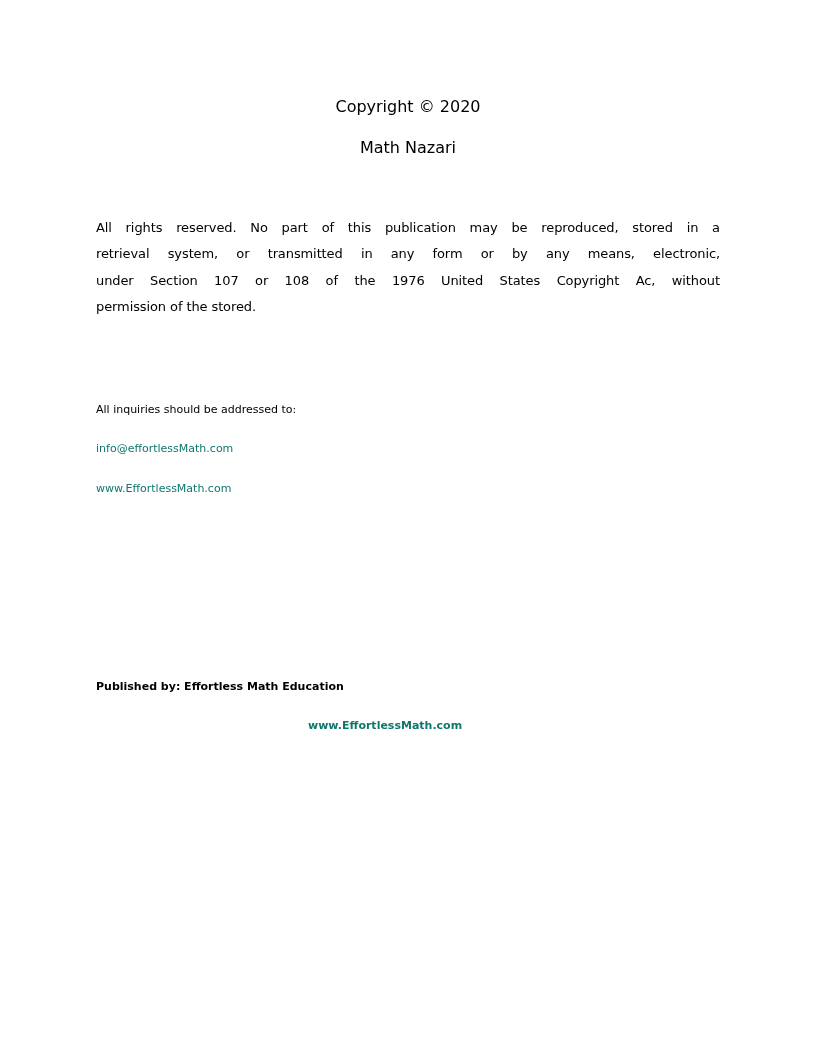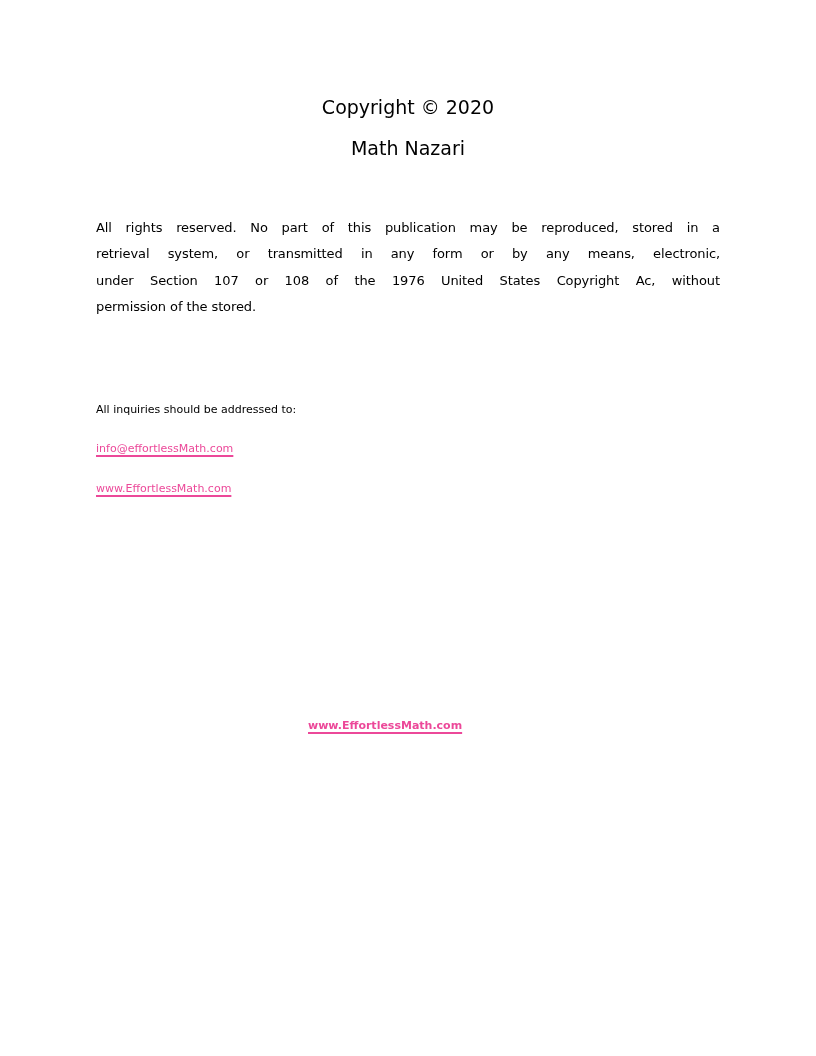--- a/index.html
+++ b/index.html
@@ -20,21 +20,21 @@
       left: 0; top: 0;
       width: 816px;
       height: 1056px;
       background: #ffffff;
     }
     .abs { position: absolute; white-space: nowrap; }
     .center-line {
       position: absolute;
       left: 0; width: 816px;
       text-align: center;
-      font-size: 19px;
+      font-size: 16px;
       line-height: 20px;
     }
     #copyright { top: 97px; font-weight: normal; }
     #author { top: 138px; }
     .legal {
       position: absolute;
       left: 96px;
       top: 215px;
       width: 624px;
       font-size: 13px;
@@ -51,22 +51,21 @@
     }
     .legal .ln.last { text-align-last: left; }
     .p14 { font-size: 11px; line-height: 20px; }
     #inquiries { left: 96px; top: 400px; }
     #email { left: 96px; top: 439px; }
     #website1 { left: 96px; top: 479px; }
     #isbn { left: 96px; top: 558px; }
     #publisher { left: 96px; top: 677px; font-weight: bold; }
     #website2 { left: 308px; top: 716px; font-weight: bold; }
     a.link {
-      color: #ec4899;
-      text-decoration: underline;
+      color: #0f766e;
       text-decoration-thickness: 2px;
       text-underline-offset: 3px;
     }
     .isbn-label { font-weight: bold; }
   </style>
 </head>
 <body>
 
 <div class="page">
 
@@ -84,18 +83,19 @@
 
   <div id="email" class="abs p14">
     <a class="link">info@effortlessMath.com</a>
   </div>
 
   <div id="website1" class="abs p14">
     <a class="link">www.EffortlessMath.com</a>
   </div>
 
 
+  <div id="publisher" class="abs p14">Published by: Effortless Math Education</div>
 
   <div id="website2" class="abs p14">
     <a class="link">www.EffortlessMath.com</a>
   </div>
 
 </div>
 
 </body></html>

